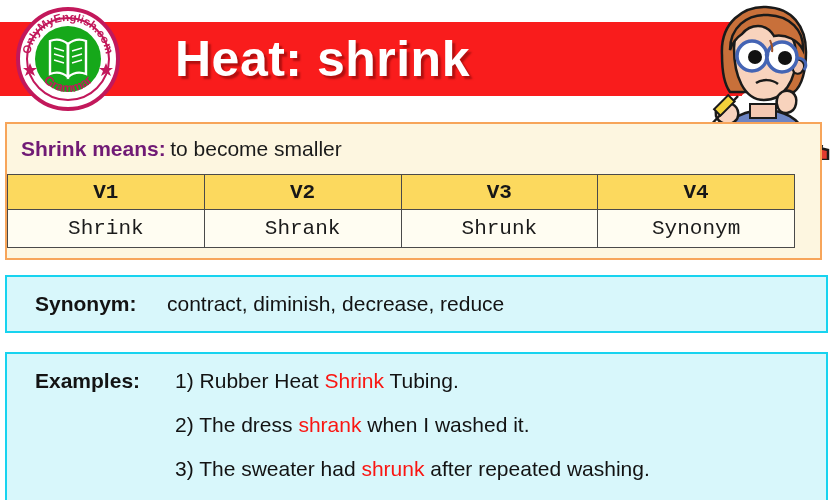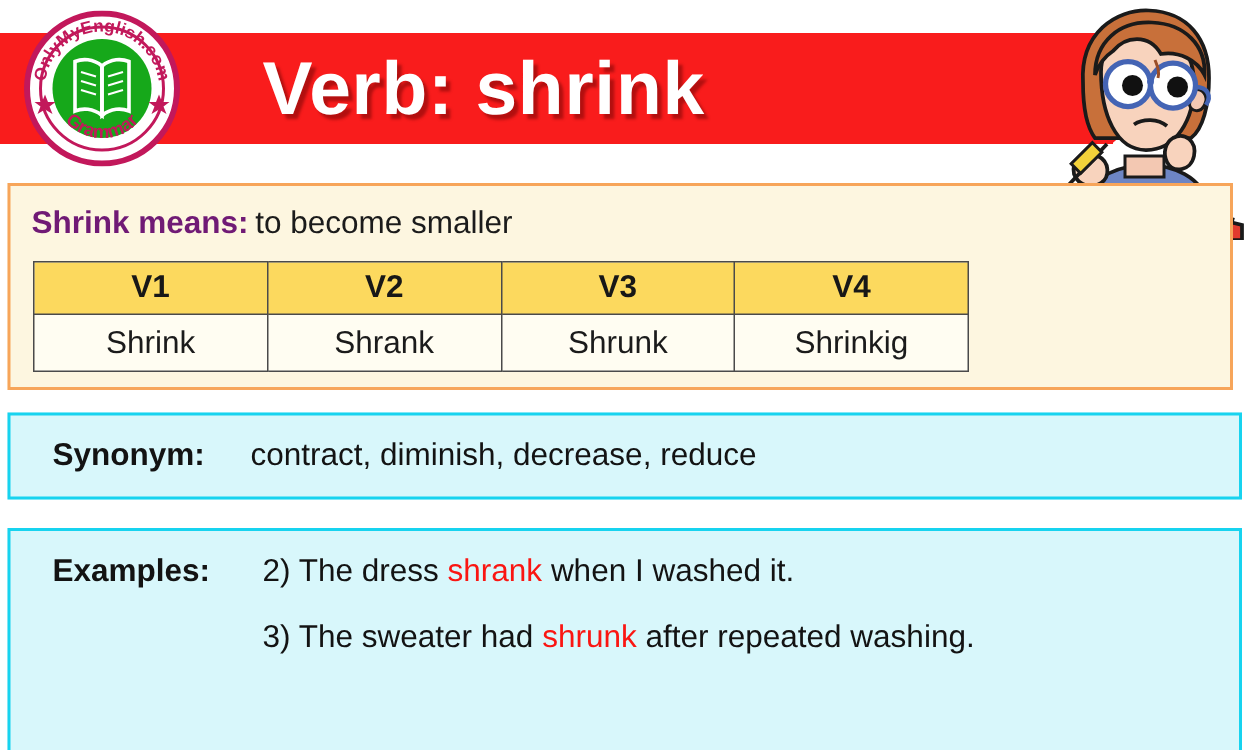--- a/index.html
+++ b/index.html
@@ -87,24 +87,25 @@
     color: #701a75;
   }
   .means-value {
     font-size: 21px;
     color: #1b1b1b;
   }
 
   
   #verb-table {
     position: absolute;
-    left: 15px; top: 50px;
-    width: 624px;
+    left: 0; top: 50px;
+    width: 788px;
     border-collapse: collapse;
     table-layout: fixed;
+    font-family: Liberation Mono, monospace;
   }
   #verb-table th, #verb-table td {
     border: 1px solid #4a4a4a;
     text-align: center;
     box-sizing: border-box;
   }
   #verb-table th {
     background: #fcd95e;
     height: 35px;
     font-size: 21px;
@@ -175,21 +176,21 @@
     white-space: nowrap;
   }
   .hl { color: #fa1612; }
 </style>
 </head>
 <body>
 
 <div id="header">
   <div class="banner"></div>
   <div class="banner-point"></div>
-  <div class="banner-title">Verb: shrink</div>
+  <div class="banner-title">Heat: shrink</div>
 
   <div class="logo">
     <svg width="104" height="104" viewBox="0 0 104 104" xmlns="http://www.w3.org/2000/svg">
       <circle cx="52" cy="52" r="51" fill="#ffffff"></circle>
       <circle cx="52" cy="52" r="50" fill="none" stroke="#c2185b" stroke-width="4"></circle>
       <circle cx="52" cy="52" r="41" fill="none" stroke="#c2185b" stroke-width="2"></circle>
       <circle cx="52" cy="52" r="33" fill="#16a81a"></circle>
 
       <g>
         <path d="M52 36 C46 31, 38 31, 33 33 L33 68 C38 66, 46 66, 52 71 Z" fill="#ffffff" opacity="0.0"></path>
@@ -276,36 +277,42 @@
         <th>V2</th>
         <th>V3</th>
         <th>V4</th>
       </tr>
     </thead>
     <tbody>
       <tr>
         <td>Shrink</td>
         <td>Shrank</td>
         <td>Shrunk</td>
-        <td>Shrinkig</td>
+        <td>Synonym</td>
       </tr>
     </tbody>
   </table>
 </div>
 
 <div id="synonym-box" class="cyan-box">
   <div class="syn-row">
     <span class="syn-label">Synonym:</span>
     <span class="syn-value">contract, diminish, decrease, reduce</span>
   </div>
 </div>
 
 <div id="examples-box" class="cyan-box">
   <div class="ex-label">Examples:</div>
   <div class="ex-list">
+    <div class="ex-item">
+      <span>1)</span>
+      <span>Rubber Heat</span>
+      <span class="hl">Shrink</span>
+      <span>Tubing.</span>
+    </div>
     <div class="ex-item">
       <span>2)</span>
       <span>The dress</span>
       <span class="hl">shrank</span>
       <span>when I washed it.</span>
     </div>
     <div class="ex-item">
       <span>3)</span>
       <span>The sweater had</span>
       <span class="hl">shrunk</span>

